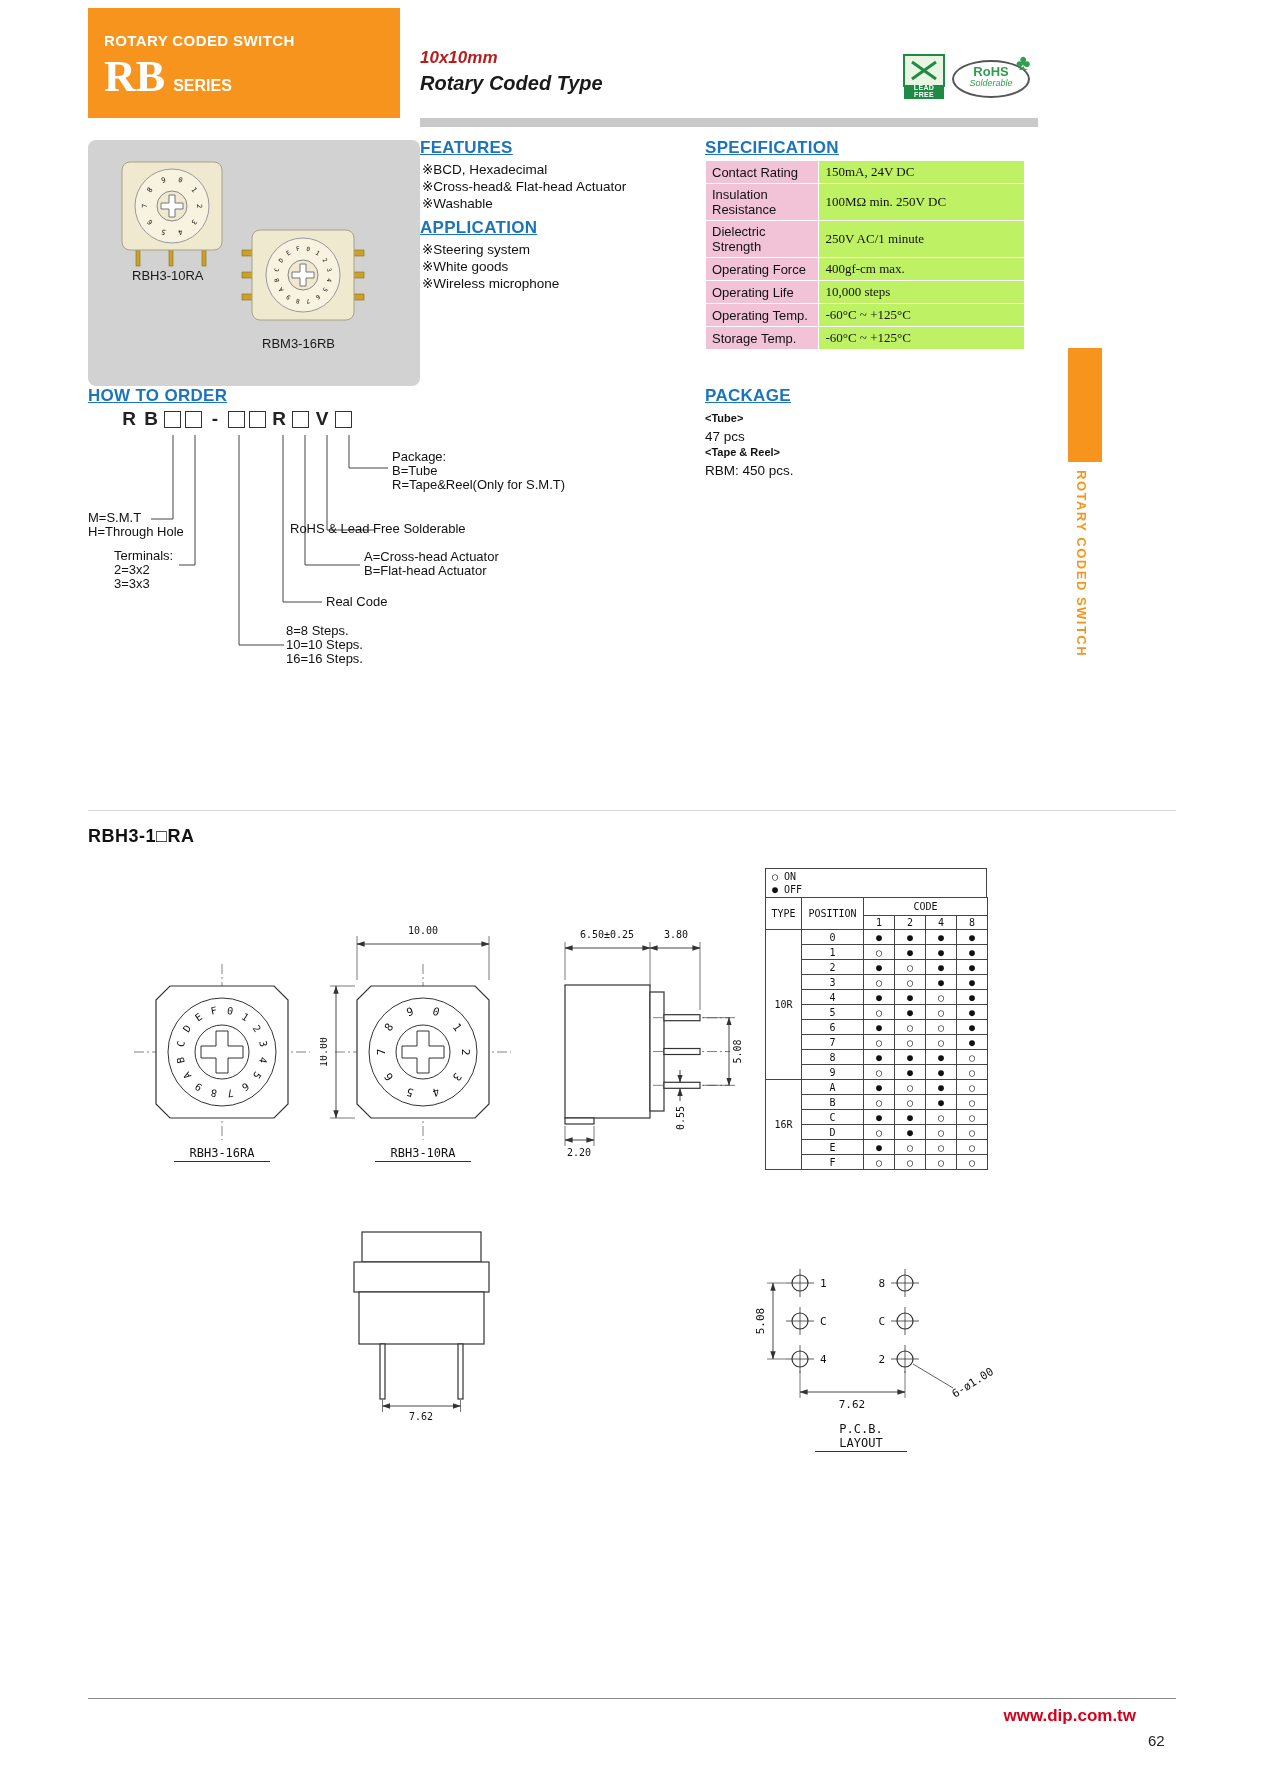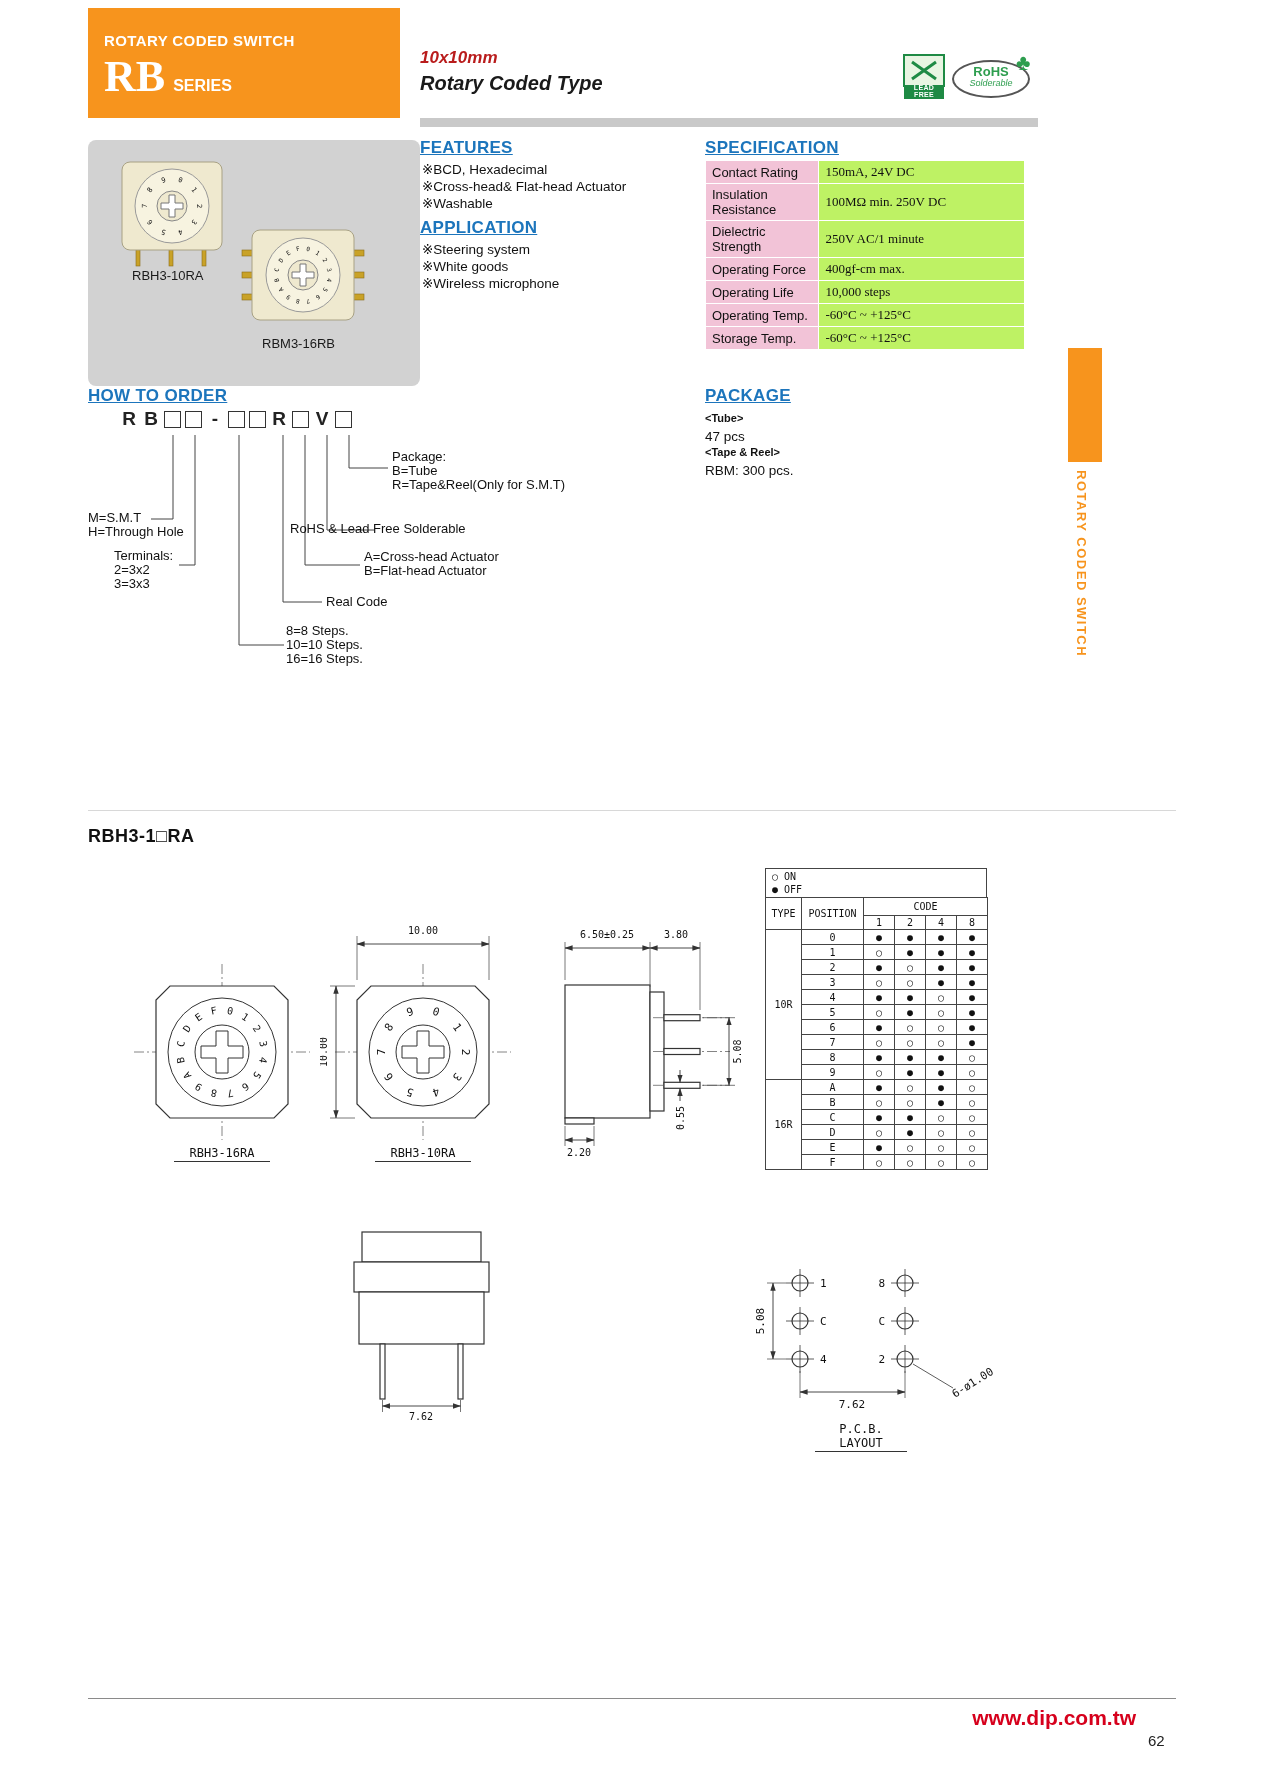--- a/index.html
+++ b/index.html
@@ -84,21 +84,21 @@
   .ct-legend { border:1px solid #444; font-family:"DejaVu Sans Mono",monospace; font-size:10px;
                line-height:13px; padding:1px 12px 0 6px; background:#fff; }
   .ct { border-collapse:collapse; table-layout:fixed; width:222px;
         font-family:"DejaVu Sans Mono",monospace; font-size:10px; background:#fff; }
   .ct th, .ct td { border:1px solid #444; text-align:center; font-weight:normal; padding:0; }
   .ct thead tr:first-child th { height:18px; }
   .ct thead tr:last-child th { height:14px; }
   .ct td { height:15px; }
 
   
-  .website { font-size:21px; font-weight:bold; color:#D6001C; text-align:right; }
+  .website { font-size:17px; font-weight:bold; color:#D6001C; text-align:right; }
   .pagenum { font-size:15px; color:#222; }
 </style>
 </head>
 <body>
 
 <svg width="0" height="0" style="position:absolute">
   <defs>
     <marker id="arr" markerWidth="9" markerHeight="8" refX="8.5" refY="3" orient="auto-start-reverse">
       <path d="M0,0 L9,3 L0,6 Z" fill="#333"></path>
     </marker>
@@ -283,21 +283,21 @@
 </div>
 <div class="abs callout" style="left:88px; top:511px">
   <div>M=S.M.T</div>
   <div>H=Through Hole</div>
 </div>
 
 <div class="abs sec-head" style="left:705px; top:386px">PACKAGE</div>
 <div class="abs pkg-label" style="left:705px; top:412px">&lt;Tube&gt;</div>
 <div class="abs pkg-qty" style="left:705px; top:429px">47 pcs</div>
 <div class="abs pkg-label" style="left:705px; top:446px">&lt;Tape &amp; Reel&gt;</div>
-<div class="abs pkg-qty" style="left:705px; top:463px">RBM: 300 pcs.</div>
+<div class="abs pkg-qty" style="left:705px; top:463px">RBM: 450 pcs.</div>
 
 <div class="abs side-tab" style="left:1068px; top:348px; width:34px; height:114px"></div>
 <div class="abs side-tab-text" style="left:1074px; top:470px; height:220px">ROTARY CODED SWITCH</div>
 
 <div class="abs hr-light" style="left:88px; top:810px; width:1088px"></div>
 <div class="abs model-head" style="left:88px; top:826px">RBH3-1□RA</div>
 
 <svg class="abs" style="left:132px; top:918px" width="180" height="250">
   <g transform="translate(90,134)">
     <line class="cl" x1="-88" y1="0" x2="88" y2="0"></line>

